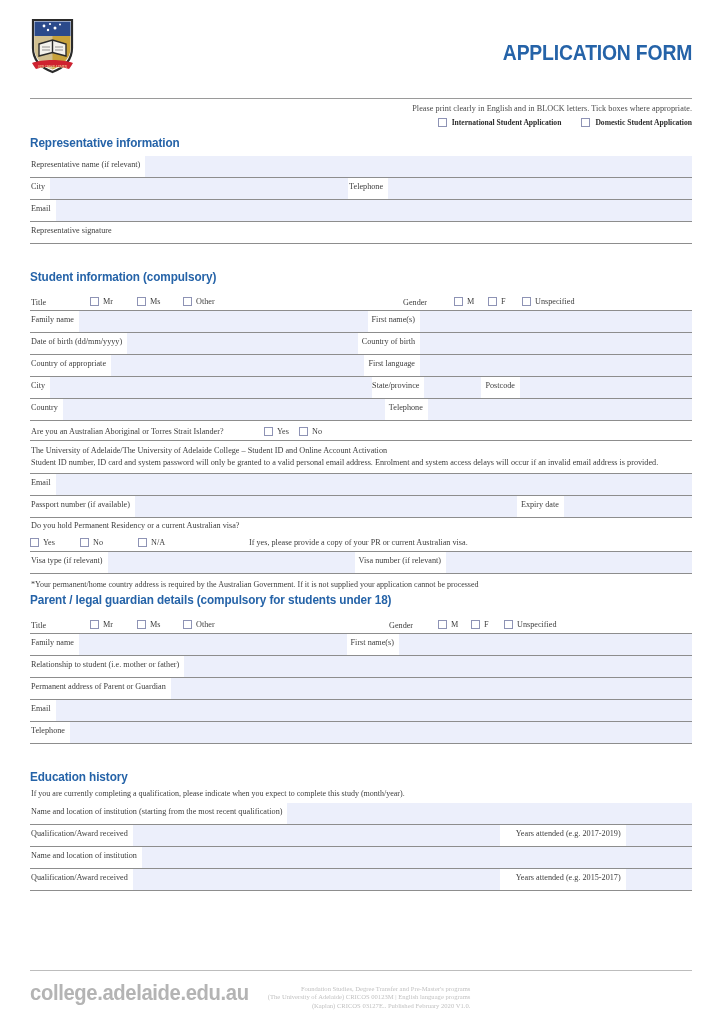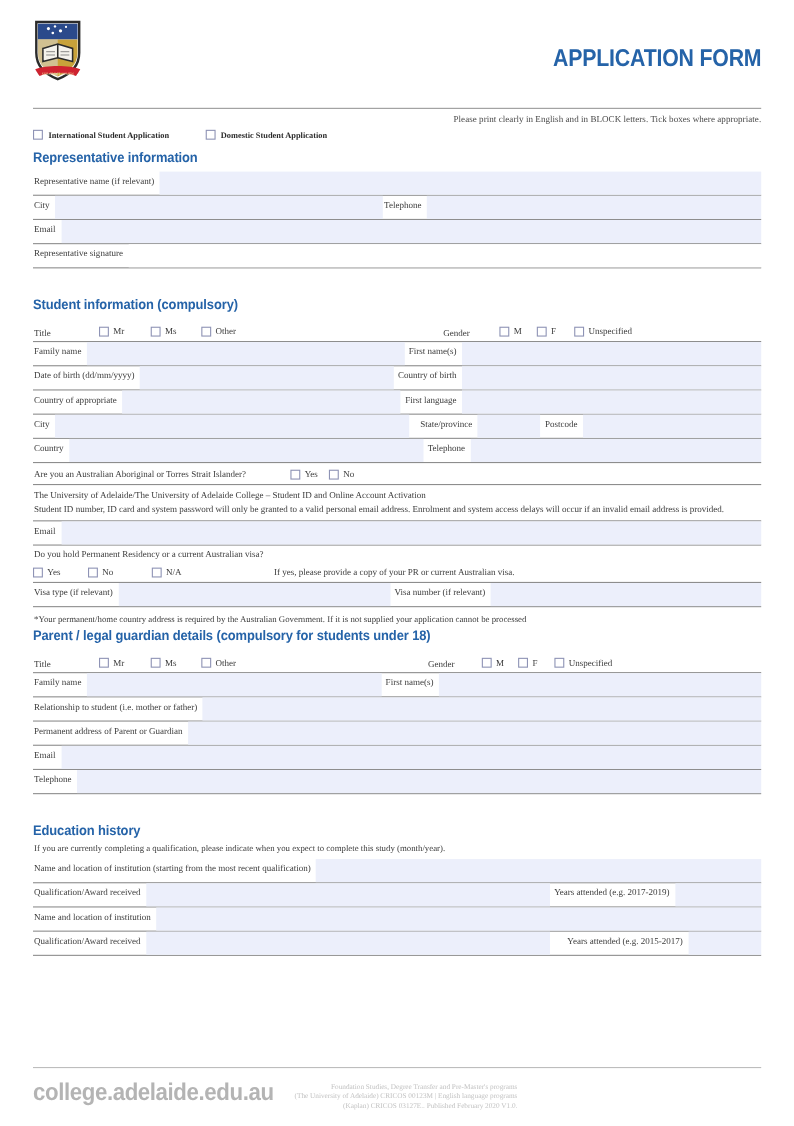--- a/index.html
+++ b/index.html
@@ -20,21 +20,21 @@
   .brand-l1{font-family:"Liberation Sans",sans-serif;font-size:13.5px;letter-spacing:.6px;color:#1a1a1a;line-height:14px;border-bottom:1.4px solid #1a1a1a;display:inline-block;padding-bottom:1px;}
   .brand-l2{font-family:"Liberation Sans",sans-serif;font-size:20px;letter-spacing:.2px;color:#1a1a1a;line-height:22px;margin-top:1px;}
   .brand-l2 .of{font-style:italic;font-size:13px;letter-spacing:0;}
   .college-band{margin-top:3px;background:#a9a9ac;width:105px;text-align:center;}
   .college-band span{font-family:"Liberation Sans",sans-serif;font-size:9px;letter-spacing:3.4px;color:#ffffff;line-height:13px;display:inline-block;padding-left:3px;}
   .form-title{position:absolute;right:0;top:40px;font-family:"Liberation Sans",sans-serif;font-weight:bold;font-size:22px;letter-spacing:-.2px;color:#2563a8;transform:scaleX(.88);transform-origin:right center;white-space:nowrap;}
   .hr-top{border-top:1.1px solid #9a9a9a;margin-top:10px;}
 
   
   .intro{text-align:right;font-size:8.2px;color:#4a4a4a;padding-top:5px;letter-spacing:.05px;}
-  .intro-boxes{display:flex;gap:33px;padding-top:5px;}
+  .intro-boxes{display:flex;justify-content:flex-end;gap:20px;padding-top:5px;}
   .intro-boxes .cb-item{display:flex;align-items:center;gap:5px;font-size:7.6px;font-weight:bold;color:#2b2b2b;}
 
   .cbox{display:inline-block;width:7px;height:7px;border:0.9px solid #8e93b5;background:#fff;flex:0 0 auto;}
 
   
   .sec-title{font-family:"Liberation Sans",sans-serif;font-weight:bold;font-size:12.5px;color:#2563a8;letter-spacing:-.1px;transform:scaleX(.94);transform-origin:left center;}
   .sec-gap-lg{height:26px;}
 
   
   .row{display:flex;border-top:1px solid #8d8d8d;min-height:21px;align-items:stretch;}
@@ -176,21 +176,21 @@
   </div>
   <div class="row">
     <span class="lab">Country of appropriate</span>
     <span class="inp"></span>
     <span class="lab" style="padding-left:4px">First language</span>
     <span class="inp" style="flex:0 0 272px"></span>
   </div>
   <div class="row">
     <span class="lab">City</span>
     <span class="inp" style="flex:0 0 322px"></span>
-    <span class="lab" style="padding-left:10px">State/province</span>
+    <span class="lab" style="padding-left:0">State/province</span>
     <span class="inp" style="flex:0 0 57px"></span>
     <span class="lab" style="padding-left:4px">Postcode</span>
     <span class="inp"></span>
   </div>
   <div class="row">
     <span class="lab">Country</span>
     <span class="inp" style="flex:0 0 322px"></span>
     <span class="lab" style="padding-left:4px">Telephone</span>
     <span class="inp"></span>
   </div>
@@ -210,20 +210,26 @@
   <div style="border-top:1px solid #8d8d8d;"></div>
   <div class="note">
     <div>The University of Adelaide/The University of Adelaide College – Student ID and Online Account Activation</div>
     <div>Student ID number, ID card and system password will only be granted to a valid personal email address. Enrolment and system access delays will occur if an invalid email address is provided.</div>
   </div>
 
   <div class="row">
     <span class="lab">Email</span>
     <span class="inp"></span>
   </div>
+  <div class="row">
+    <span class="lab">Passport number (if available)</span>
+    <span class="inp" style="flex:0 0 382px"></span>
+    <span class="lab" style="padding-left:4px">Expiry date</span>
+    <span class="inp"></span>
+  </div>
 
   <div style="border-top:1px solid #8d8d8d;"></div>
   <div class="qtext">Do you hold Permanent Residency or a current Australian visa?</div>
   <div class="cbrow noline">
     <div class="cb-item" style="width:50px">
         <span class="cbox"></span>
         <span>Yes</span>
       </div>
     <div class="cb-item" style="width:58px">
         <span class="cbox"></span>
@@ -306,21 +312,21 @@
   <div class="sec-title">Education history</div>
   <div class="note-small" style="padding:4px 0 4px 1px">If you are currently completing a qualification, please indicate when you expect to complete this study (month/year).</div>
 
   <div class="row noline">
     <span class="lab">Name and location of institution (starting from the most recent qualification)</span>
     <span class="inp"></span>
   </div>
   <div class="row">
     <span class="lab">Qualification/Award received</span>
     <span class="inp" style="flex:0 0 367px"></span>
-    <span class="lab" style="padding-left:4px">Years attended (e.g. 2017-2019)</span>
+    <span class="lab" style="padding-left:16px">Years attended (e.g. 2017-2019)</span>
     <span class="inp"></span>
   </div>
   <div class="row">
     <span class="lab">Name and location of institution</span>
     <span class="inp"></span>
   </div>
   <div class="row">
     <span class="lab">Qualification/Award received</span>
     <span class="inp" style="flex:0 0 367px"></span>
     <span class="lab" style="padding-left:16px">Years attended (e.g. 2015-2017)</span>

